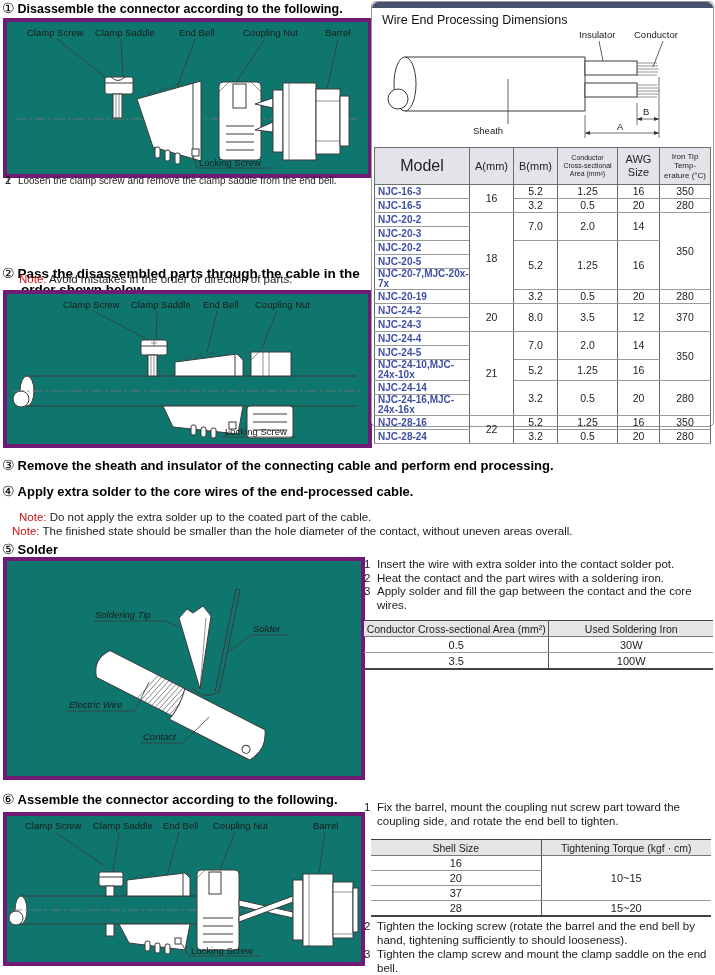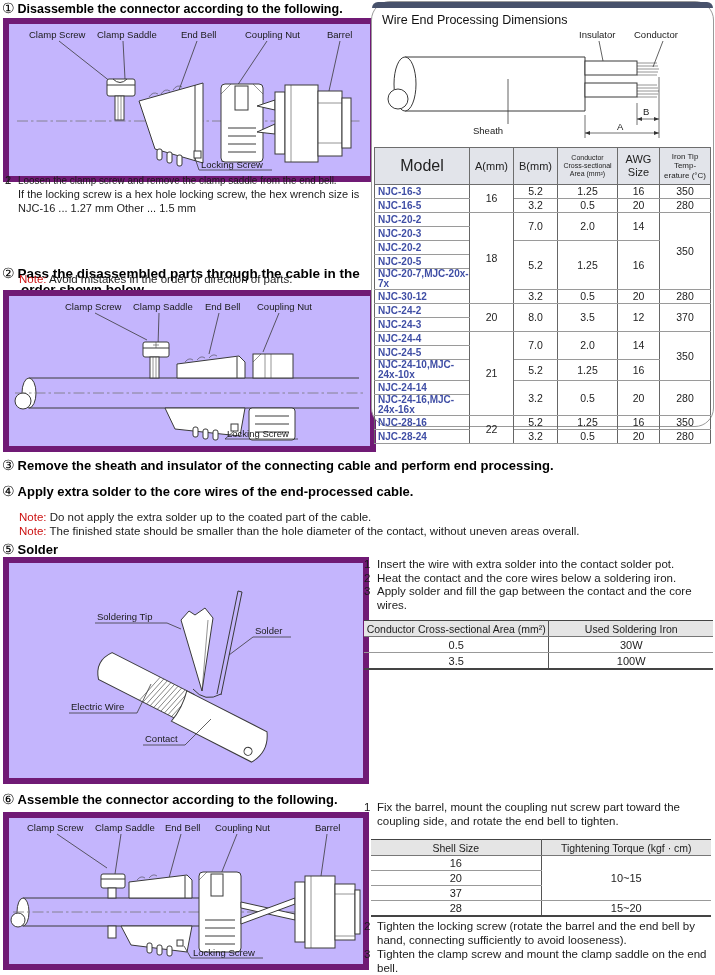--- a/index.html
+++ b/index.html
@@ -12,23 +12,23 @@
   #h2{font-size:13.5px;line-height:15.5px;width:366px;}
   #h6{font-size:13px;}
   
   .note-line{font-size:11.5px;line-height:13px;}
   .note-red{color:#cc1111;margin-top:27px;}
   .oli{position:relative;padding-left:13px;font-size:11px;line-height:14px;}
   .oli .n{position:absolute;left:0;top:0;}
   .oli.nowrap span.t{display:inline-block;white-space:nowrap;transform:scaleX(0.9);transform-origin:0 50%;}
   #list5 .oli, #l61 .oli, #l62 .oli, #l63 .oli{font-size:11.5px;line-height:13.5px;}
   
-  .dbox{border:6px solid #701a75;background:#c4b5fd;}
-  
-  #rightbox{left:371px;top:1px;width:341px;height:424px;border:1px solid #9a9a9a;border-radius:19px;background:#fff;}
+  .dbox{border:4px solid #701a75;background:#0f766e;}
+  
+  #rightbox{left:371px;top:1px;width:341px;height:424px;border:1px solid #9a9a9a;border-radius:5px;background:#fff;}
   #rb-top{height:6px;background:#47516b;border-radius:8px 8px 0 0;}
   #rb-title{font-size:12.5px;color:#111;padding:5px 0 0 10px;}
   
   table.dim{border-collapse:collapse;table-layout:fixed;width:336px;}
   .dim th{background:#e2e4ea;border:1px solid #6d6d6d;font-weight:normal;white-space:pre-line;
           padding:0;color:#222;line-height:1.18;height:36px;}
   .dim th.h-model{font-size:16px;}
   .dim th.h-a,.dim th.h-b,.dim th.h-awg{font-size:11px;}
   .dim th.h-cond{font-size:7px;}
   .dim th.h-temp{font-size:8px;}
@@ -101,21 +101,20 @@
       <rect class="of" x="333" y="74" width="9" height="50"></rect>
     </g>
     <text x="192" y="144">Locking Screw</text>
     <path class="ldr" d="M190 146 H263 M190 146 L186 134"></path>
   </svg>
 </div>
 
 <div class="abs" id="list1" style="left:5px;top:173px;width:360px;">
   <div class="oli"><span class="n">1</span></div>
   <div class="oli nowrap"><span class="n">2</span><span class="t">Loosen the clamp screw and remove the clamp saddle from the end bell.</span></div>
-  <div class="oli" style="width:352px;"><span class="n"></span><span>If the locking screw is a hex hole locking screw, the hex wrench size is NJC-16 ... 1.27 mm Other ... 1.5 mm</span></div>
 </div>
 
 <div class="abs step-head" id="h2" style="left:2px;top:241px;margin-top:25px;">
   <span class="cn">②</span><span>Pass the disassembled parts through the cable in the order shown below.</span>
 </div>
 <div class="abs note-line" style="left:19px;top:273px;">
   <span class="note-red">Note:</span>
   <span>Avoid mistakes in the order or direction of parts.</span>
 </div>
 
@@ -246,21 +245,21 @@
           <td rowspan="3">1.25</td>
           <td rowspan="3">16</td>
         </tr>
         <tr>
           <td class="model">NJC-20-5</td>
         </tr>
         <tr>
           <td class="model">NJC-20-7,MJC-20x-7x</td>
         </tr>
         <tr>
-          <td class="model">NJC-30-12</td>
+          <td class="model">NJC-20-19</td>
           <td>3.2</td>
           <td>0.5</td>
           <td>20</td>
           <td>280</td>
         </tr>
         <tr>
           <td class="model">NJC-24-2</td>
           <td rowspan="2">20</td>
           <td rowspan="2">8.0</td>
           <td rowspan="2">3.5</td>
@@ -319,29 +318,29 @@
 <div class="abs step-head" id="h3" style="left:2px;top:458px;width:700px;font-size:13px;">
   <span class="cn">③</span><span>Remove the sheath and insulator of the connecting cable and perform end processing.</span>
 </div>
 <div class="abs step-head" id="h4" style="left:2px;top:484px;width:700px;font-size:13px;">
   <span class="cn">④</span><span>Apply extra solder to the core wires of the end-processed cable.</span>
 </div>
 <div class="abs note-line" style="left:19px;top:511px;">
   <span class="note-red">Note:</span>
   <span>Do not apply the extra solder up to the coated part of the cable.</span>
 </div>
-<div class="abs note-line" style="left:19px;top:525px;">
+<div class="abs note-line" style="left:12px;top:525px;">
   <span class="note-red">Note:</span>
   <span>The finished state should be smaller than the hole diameter of the contact, without uneven areas overall.</span>
 </div>
 <div class="abs step-head" id="h5" style="left:2px;top:542px;font-size:13px;">
   <span class="cn">⑤</span><span>Solder</span>
 </div>
 
-<div class="abs dbox" style="left:3px;top:557px;width:354px;height:215px;">
+<div class="abs dbox" style="left:3px;top:557px;width:354px;height:215px;font-style:italic;">
   <svg width="352" height="213" viewBox="0 0 352 213">
     <g>
       <polygon class="of" points="172,57 180,48 186,52 196,45 204,55 193,128"></polygon>
       <path class="thin" d="M199 57 L193 128"></path>
     </g>
     <g>
       <path class="o" d="M229 28 L208 131 M233 29 L212 132 M229 28 L233 29"></path>
     </g>
     <g transform="translate(96,86) rotate(27)">
       <path class="of" d="M8 0 H100 V30 H8 Q-4 15 8 0 Z"></path>
@@ -358,21 +357,21 @@
     <path class="ldr" d="M282 74 H244 L220 92"></path>
     <text x="62" y="147">Electric Wire</text>
     <path class="ldr" d="M60 150 H128 L142 121"></path>
     <text x="136" y="179">Contact</text>
     <path class="ldr" d="M134 182 H176 L202 156"></path>
   </svg>
 </div>
 
 <div class="abs" id="list5" style="left:364px;top:558px;width:350px;">
   <div class="oli"><span class="n">1</span><span>Insert the wire with extra solder into the contact solder pot.</span></div>
-  <div class="oli"><span class="n">2</span><span>Heat the contact and the core wires below a soldering iron.</span></div>
+  <div class="oli"><span class="n">2</span><span>Heat the contact and the part wires with a soldering iron.</span></div>
   <div class="oli"><span class="n">3</span><span>Apply solder and fill the gap between the contact and the core wires.</span></div>
 </div>
 
 <div class="abs" style="left:364px;top:620px;width:349px;">
   <table class="mini" id="stable">
     <colgroup>
         <col style="width:53%">
         <col style="width:47%">
       </colgroup>
   <thead>
@@ -480,17 +479,17 @@
         </tr>
         <tr>
           <td>28</td>
           <td>15~20</td>
         </tr>
       </tbody>
     </table>
 </div>
 
 <div class="abs" id="l62" style="left:364px;top:920px;width:350px;">
-  <div class="oli"><span class="n">2</span><span>Tighten the locking screw (rotate the barrel and the end bell by hand, connecting sufficiently to avoid looseness).</span></div>
+  <div class="oli"><span class="n">2</span><span>Tighten the locking screw (rotate the barrel and the end bell by hand, tightening sufficiently to should looseness).</span></div>
 </div>
 <div class="abs" id="l63" style="left:364px;top:948px;width:350px;">
   <div class="oli"><span class="n">3</span><span>Tighten the clamp screw and mount the clamp saddle on the end bell.</span></div>
 </div>
 
 </body></html>

